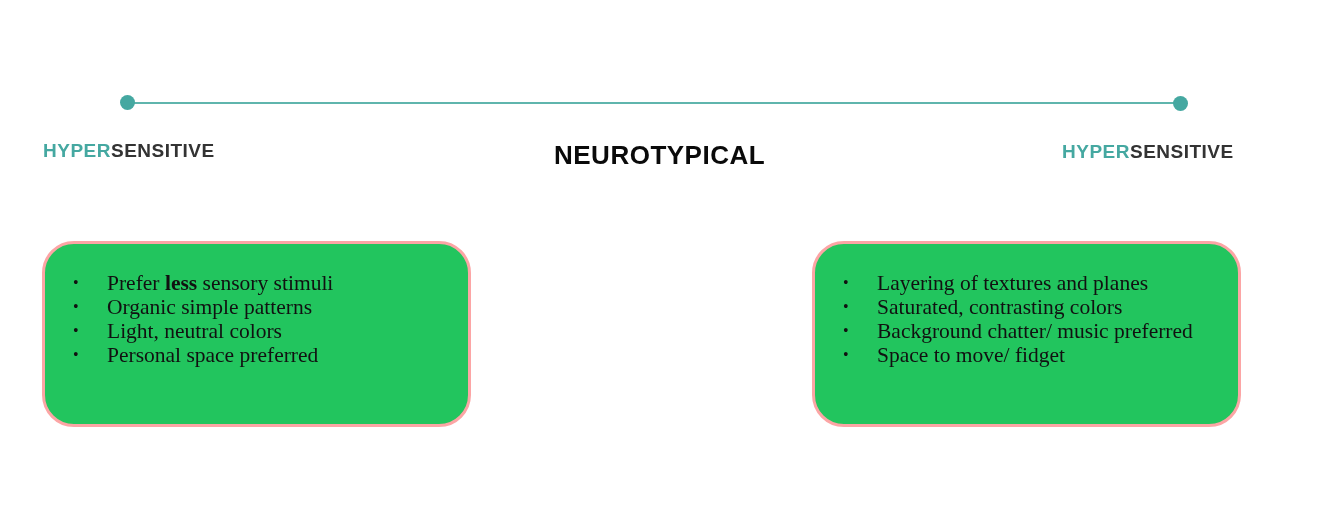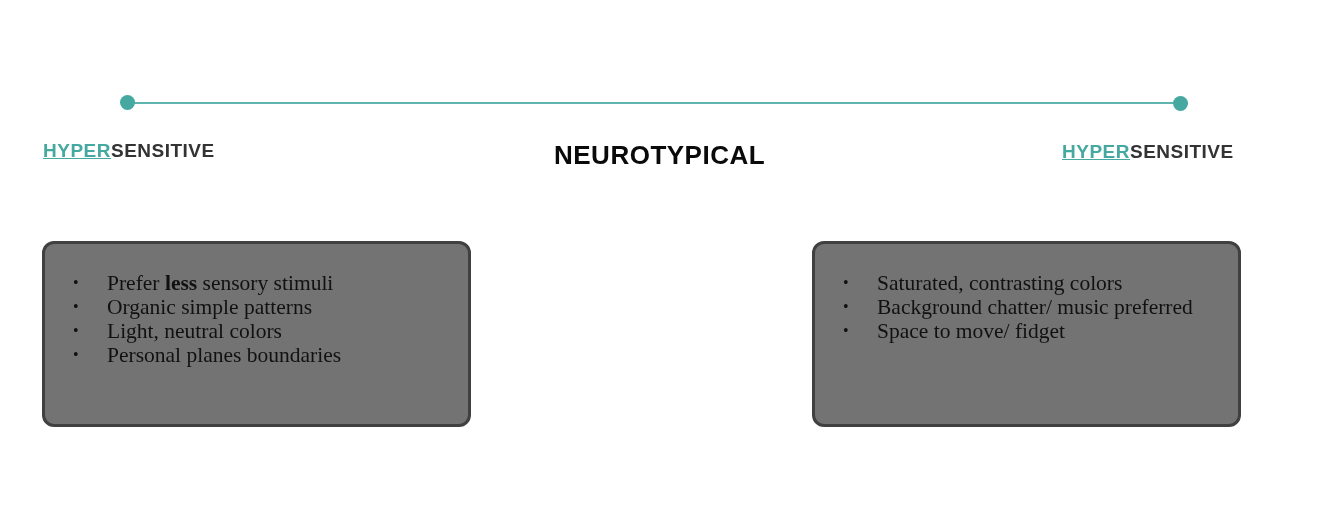--- a/index.html
+++ b/index.html
@@ -12,26 +12,26 @@
     border-top: 2px solid #5fb5ad;
   }
   .dot {
     position: absolute; width: 15px; height: 15px; border-radius: 50%; background: #45a8a1;
   }
   .dot.left { left: 120px; top: 95px; }
   .dot.right { left: 1173px; top: 96px; }
   .label {
     position: absolute; font-weight: bold; font-size: 19px; letter-spacing: 0.5px; color: #333333;
   }
-  .label .accent { color: #45a8a1; text-decoration: underline; }
+  .label .accent { color: #45a8a1; }
   .label.hyper { left: 43px; top: 140px; }
   .label.neuro { left: 554px; top: 140px; color: #0a0a0a; font-size: 26px; }
   .label.hypo { left: 1062px; top: 141px; }
   .box {
-    position: absolute; border: 3px solid #404040; border-radius: 12px; background: #737373;
+    position: absolute; border: 3px solid #fca5a5; border-radius: 32px; background: #22c55e;
     box-sizing: border-box;
   }
   .box.left { left: 42px; top: 241px; width: 429px; height: 186px; }
   .box.right { left: 812px; top: 241px; width: 429px; height: 186px; }
   .box ul {
     list-style: none; margin: 0; padding: 0;
     position: absolute; left: 28px; top: 27px;
     font-family: "Liberation Serif", "DejaVu Serif", serif; font-size: 21.5px; line-height: 24px;
     color: #111111;
   }
@@ -50,23 +50,24 @@
 
 <div class="label hyper"><span class="accent">HYPER</span><span>SENSITIVE</span></div>
 <div class="label neuro">NEUROTYPICAL</div>
 <div class="label hypo"><span class="accent">HYPER</span><span>SENSITIVE</span></div>
 
 <div class="box left">
   <ul>
     <li><span>Prefer </span><b>less</b><span> sensory stimuli</span></li>
     <li><span>Organic simple patterns</span></li>
     <li><span>Light, neutral colors</span></li>
-    <li><span>Personal planes boundaries</span></li>
+    <li><span>Personal space preferred</span></li>
   </ul>
 </div>
 
 <div class="box right">
   <ul>
+    <li><span>Layering of textures and planes</span></li>
     <li><span>Saturated, contrasting colors</span></li>
     <li><span>Background chatter/ music preferred</span></li>
     <li><span>Space to move/ fidget</span></li>
   </ul>
 </div>
 
 </body></html>

